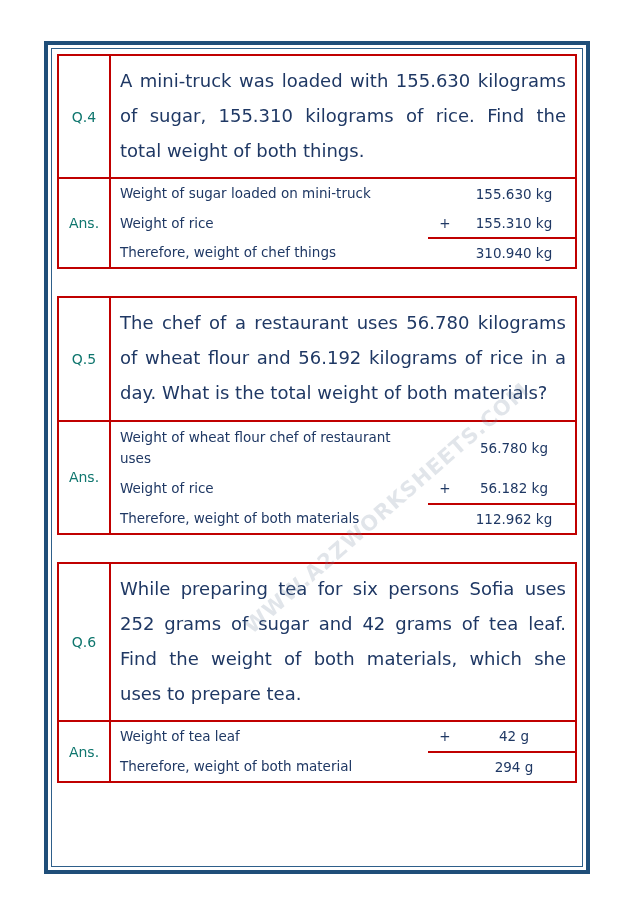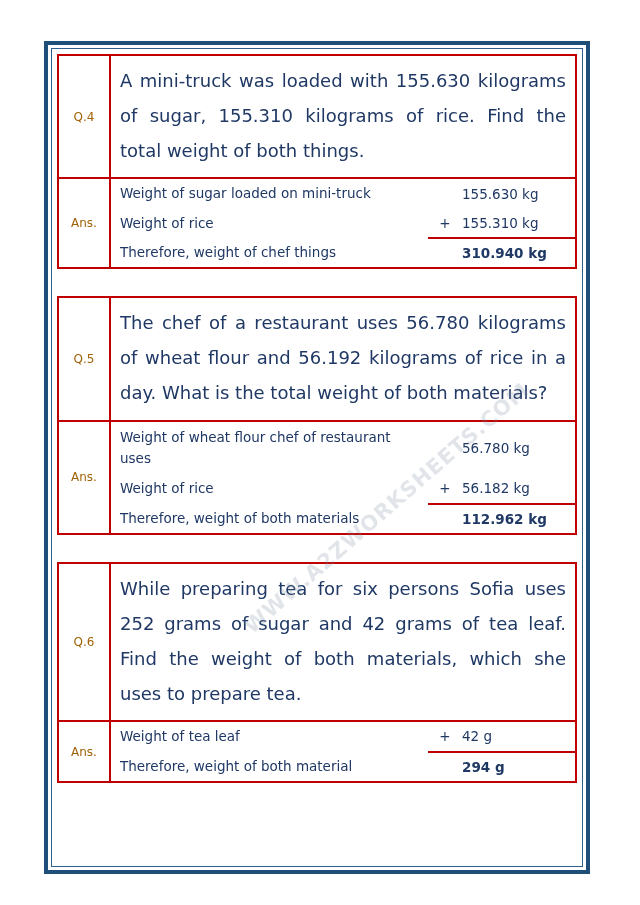--- a/index.html
+++ b/index.html
@@ -76,22 +76,22 @@
   }
   .qblock td {
     border: 2px solid #C00000;
     padding: 0;
     vertical-align: middle;
   }
 
   .tag-cell {
     width: 46px;
     text-align: center;
-    color: #a16207;
-    font-size: 12px;
+    color: #0f766e;
+    font-size: 14px;
     padding: 4px 2px !important;
   }
 
   .question-cell {
     padding: 7px 9px 9px 9px !important;
     color: #1F3864;
     font-size: 18px;
     line-height: 1.95;
     text-align: justify;
     text-align-last: left;
@@ -122,28 +122,27 @@
   }
   .ans-op {
     width: 34px;
     text-align: center;
     color: #4E6B8C;
     font-size: 13px;
     padding: 4px 0 !important;
   }
   .ans-value {
     width: 104px;
-    text-align: left;
+    text-align: center;
     padding: 4px 9px 4px 0 !important;
     white-space: nowrap;
   }
   tr.sum-row > td.ans-op,
   tr.sum-row > td.ans-value {
     border-top: 2.5px solid #C00000 !important;
-    font-weight: bold;
   }
 
   .row-tall .ans-label { padding-top: 5px !important; padding-bottom: 5px !important; margin-top: 28px; }
 </style>
 </head>
 <body>
 
 <div id="page-frame">
   <div id="page-frame-inner"></div>
 

